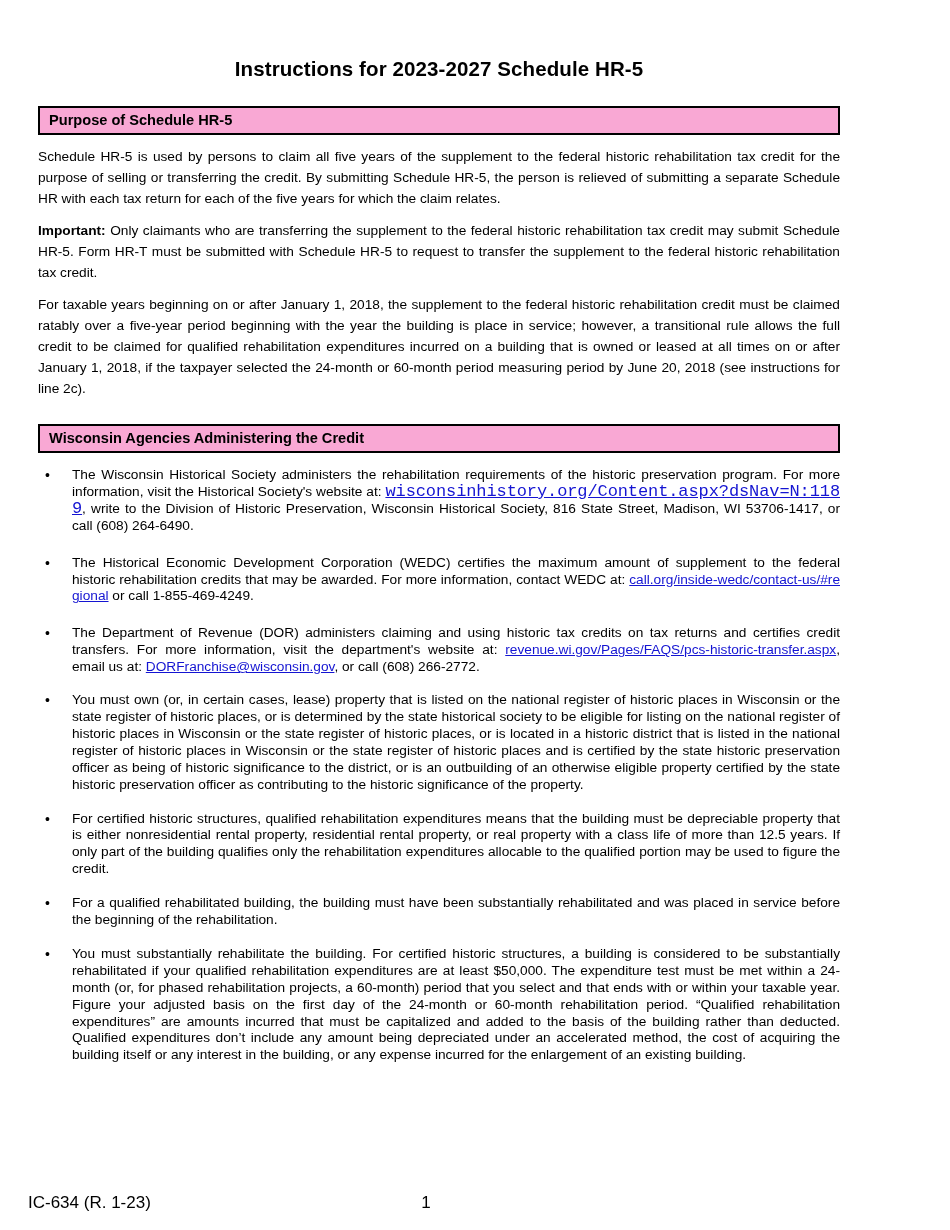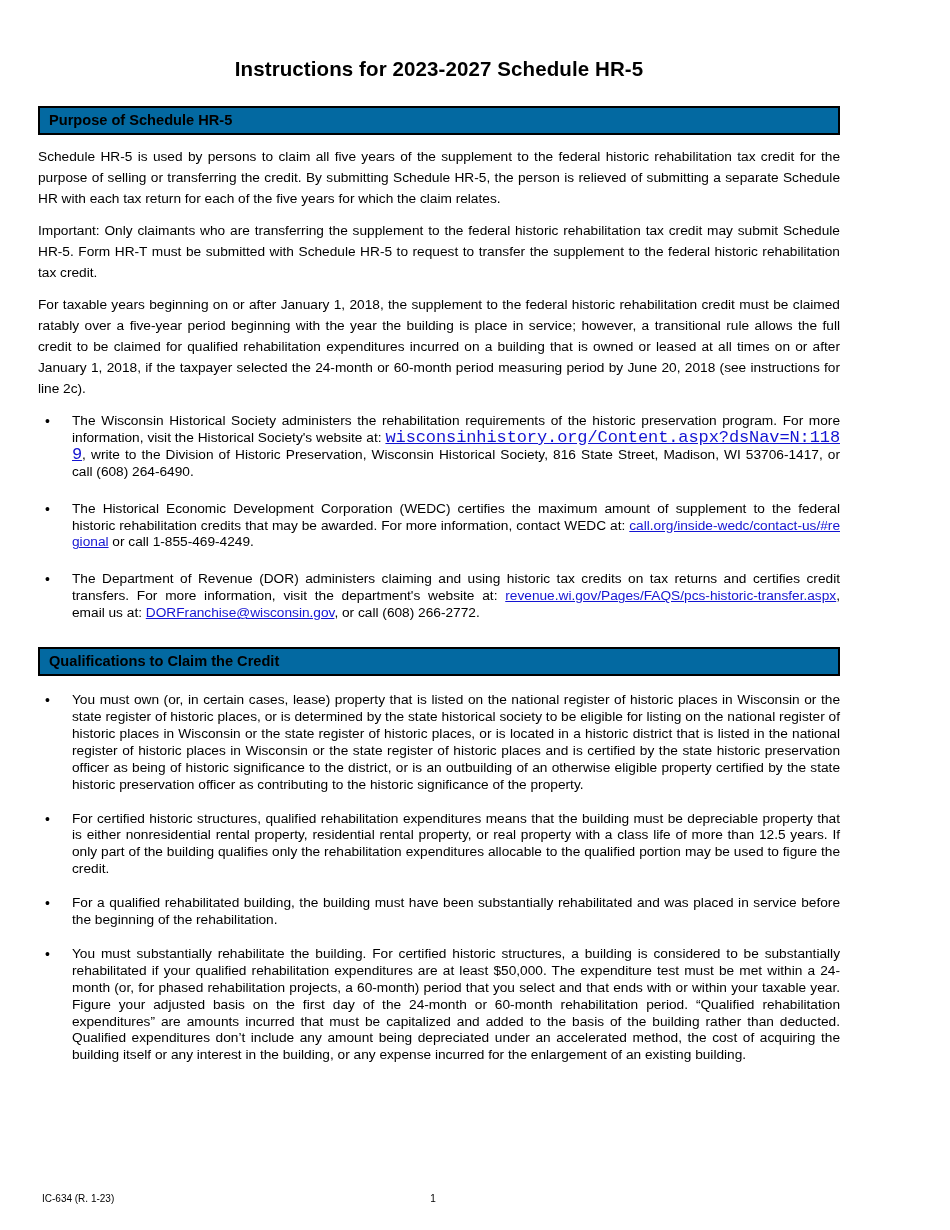--- a/index.html
+++ b/index.html
@@ -26,21 +26,21 @@
     text-align: center;
     font-size: 20.5px;
     font-weight: bold;
     letter-spacing: 0.1px;
     margin: 0;
     padding-top: 57px;
     padding-bottom: 0;
   }
   .section-header {
     border: 2px solid #000000;
-    background: #0369a1;
+    background: #f9a8d4;
     box-sizing: border-box;
     height: 29px;
     display: flex;
     align-items: center;
     padding-left: 9px;
     margin-top: 25px;
   }
   .section-header-title {
     font-size: 14.6px;
     font-weight: bold;
@@ -80,39 +80,39 @@
   .bullet-list.qual .bullet-item:first-child {
     margin-top: 16px;
   }
   .bullet-list.agency .bullet-item:first-child {
     margin-top: 14px;
   }
   .bullet-list.agency .bullet-item {
     margin-top: 20px;
   }
   b.lead {
-    font-weight: normal;
+    font-weight: bold;
   }
   a.link {
     color: #1414d2;
     text-decoration: underline;
     word-break: break-all;
   }
   a.link.mono {
     font-family: "Liberation Mono", "DejaVu Sans Mono", monospace;
     font-size: 17px;
     letter-spacing: -0.1px;
   }
   .footer {
     position: absolute;
-    left: 38px;
+    left: 24px;
     right: 38px;
     bottom: 19px;
     height: 18px;
-    font-size: 10px;
+    font-size: 17px;
   }
   .footer-left {
     position: absolute;
     left: 4px;
     top: 0;
   }
   .footer-center {
     position: absolute;
     left: 0;
     right: 0;
@@ -129,38 +129,38 @@
   <h1 class="doc-title">Instructions for 2023-2027 Schedule HR-5</h1>
 
   <div class="section-header">
     <span class="section-header-title">Purpose of Schedule HR-5</span>
   </div>
   <p class="body-text">Schedule HR-5 is used by persons to claim all five years of the supplement to the federal historic rehabilitation tax credit for the purpose of selling or transferring the credit. By submitting Schedule HR-5, the person is relieved of submitting a separate Schedule HR with each tax return for each of the five years for which the claim relates.</p>
   <p class="body-text"><b class="lead">Important:</b><span> Only claimants who are transferring the supplement to the federal historic rehabilitation tax credit may submit Schedule HR-5. Form HR-T must be submitted with Schedule HR-5 to request to transfer the supplement to the federal historic rehabilitation tax credit.</span></p>
 
   <p class="body-text">For taxable years beginning on or after January 1, 2018, the supplement to the federal historic rehabilitation credit must be claimed ratably over a five-year period beginning with the year the building is place in service; however, a transitional rule allows the full credit to be claimed for qualified rehabilitation expenditures incurred on a building that is owned or leased at all times on or after January 1, 2018, if the taxpayer selected the 24-month or 60-month period measuring period by June 20, 2018 (see instructions for line 2c).</p>
 
+  <div class="section-header">
+    <span class="section-header-title">Wisconsin Agencies Administering the Credit</span>
+  </div>
   <ul class="bullet-list agency">
     <li class="bullet-item">
       <span class="dot">•</span>
       <span>The Wisconsin Historical Society administers the rehabilitation requirements of the historic  preservation  program. For  more  information,  visit  the  Historical Society's website at:  </span><a class="link mono" href="#">wisconsinhistory.org/Content.aspx?dsNav=N:1189</a><span>, write to the Division of Historic  Preservation,  Wisconsin  Historical  Society,  816  State  Street, Madison, WI 53706-1417, or call (608) 264-6490.</span>
     </li>
     <li class="bullet-item">
       <span class="dot">•</span>
       <span>The Historical Economic Development Corporation (WEDC) certifies the maximum amount of supplement to the federal historic  rehabilitation  credits  that  may  be  awarded.  For  more  information,  contact  WEDC  at: </span><a class="link" href="#">call.org/inside-wedc/contact-us/#regional</a><span> or call 1-855-469-4249.</span>
     </li>
     <li class="bullet-item">
       <span class="dot">•</span>
       <span>The Department of Revenue (DOR) administers claiming and using historic tax credits on tax returns and certifies credit transfers.   For   more   information,   visit   the   department's website at: </span><a class="link" href="#">revenue.wi.gov/Pages/FAQS/pcs-historic-transfer.aspx</a><span>, email us at: </span><a class="link" href="#">DORFranchise@wisconsin.gov</a><span>, or call (608) 266-2772.</span>
     </li>
   </ul>
 
-  <div class="section-header">
-    <span class="section-header-title">Qualifications to Claim the Credit</span>
-  </div>
   <ul class="bullet-list qual">
     <li class="bullet-item">
       <span class="dot">•</span>
       <span>You must own (or, in certain cases, lease) property that is listed on the national register of historic places in Wisconsin or the state register of historic places, or is determined by the state historical society to be eligible for listing on the national register of historic places in Wisconsin or the state register of historic places, or is located in a historic district that is listed in the national register of historic places in Wisconsin or the state register of historic places and is certified by the state historic preservation officer as being of historic significance to the district, or is an outbuilding of an otherwise eligible property certified by the state historic preservation officer as contributing to the historic significance of the property.</span>
     </li>
     <li class="bullet-item">
       <span class="dot">•</span>
       <span>For certified historic structures, qualified rehabilitation expenditures means that the building must be depreciable property that is either nonresidential rental property, residential rental property, or real property with a class life of more than 12.5 years. If only part of the building qualifies only the rehabilitation expenditures allocable to the qualified portion may be used to figure the credit.</span>
     </li>
     <li class="bullet-item">

